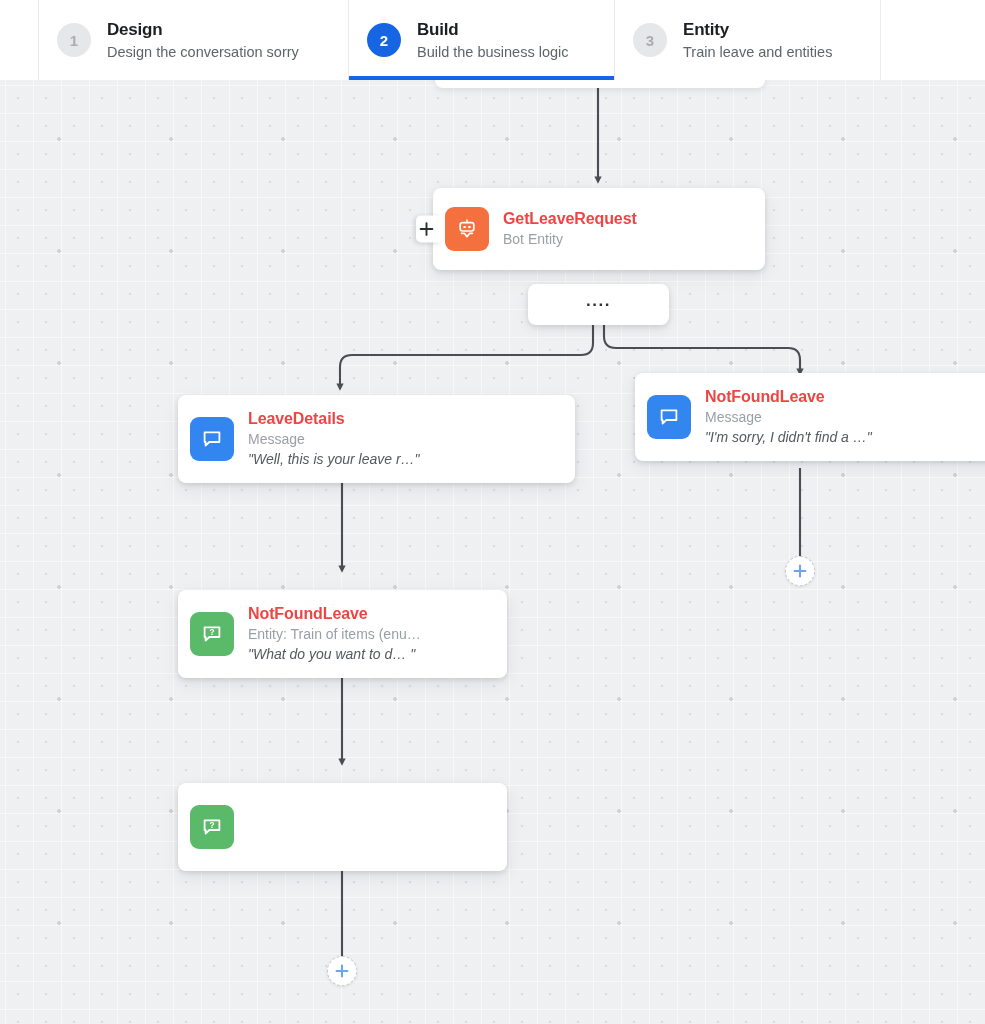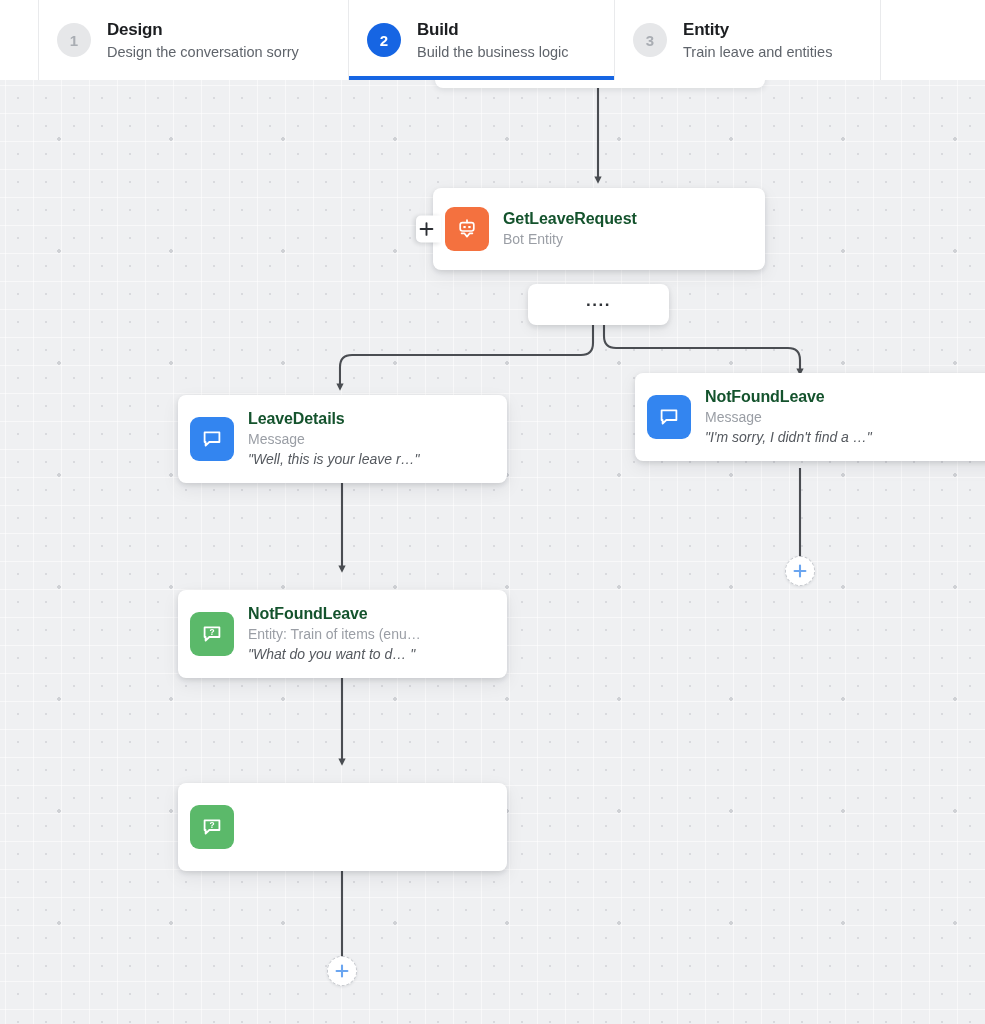--- a/index.html
+++ b/index.html
@@ -158,21 +158,21 @@
     margin-left: 14px;
     display: flex;
     flex-direction: column;
     justify-content: center;
     overflow: hidden;
     padding-right: 10px;
   }
   .node-title {
     font-size: 16px;
     font-weight: 700;
-    color: #14532d;
+    color: #ef4444;
     line-height: 20px;
     letter-spacing: -0.1px;
     white-space: nowrap;
   }
   .node-sub {
     font-size: 14px;
     color: #9a9ea5;
     line-height: 19px;
     margin-top: 1px;
     white-space: nowrap;
@@ -335,21 +335,21 @@
       <div class="node-body">
         <div class="node-title">GetLeaveRequest</div>
         <div class="node-sub">Bot Entity</div>
       </div>
     </div>
 
     <div class="dots-node" style="left:528px; top:204px; width:141px; height:41px;">
       <span>....</span>
     </div>
 
-    <div class="node" style="left:178px; top:315px; width:329px; height:88px;">
+    <div class="node" style="left:178px; top:315px; width:397px; height:88px;">
       <div class="node-icon icon-blue">
         <svg width="24" height="24" viewBox="0 0 24 24" fill="none">
           <path d="M4.6 5.4 H19.4 V15 H9.3 L5.6 18.6 V15 H4.6 Z" stroke="#ffffff" stroke-width="1.8" stroke-linejoin="round"></path>
         </svg>
       </div>
       <div class="node-body">
         <div class="node-title">LeaveDetails</div>
         <div class="node-sub">Message</div>
         <div class="node-quote">"Well, this is your leave r…"</div>
       </div>

